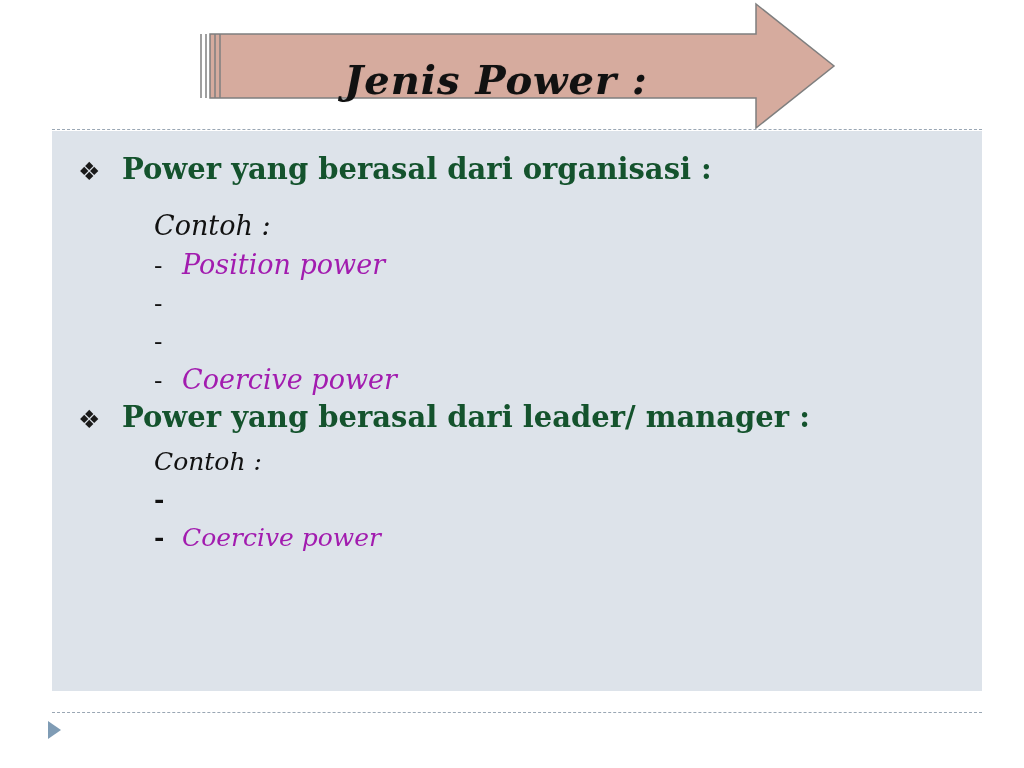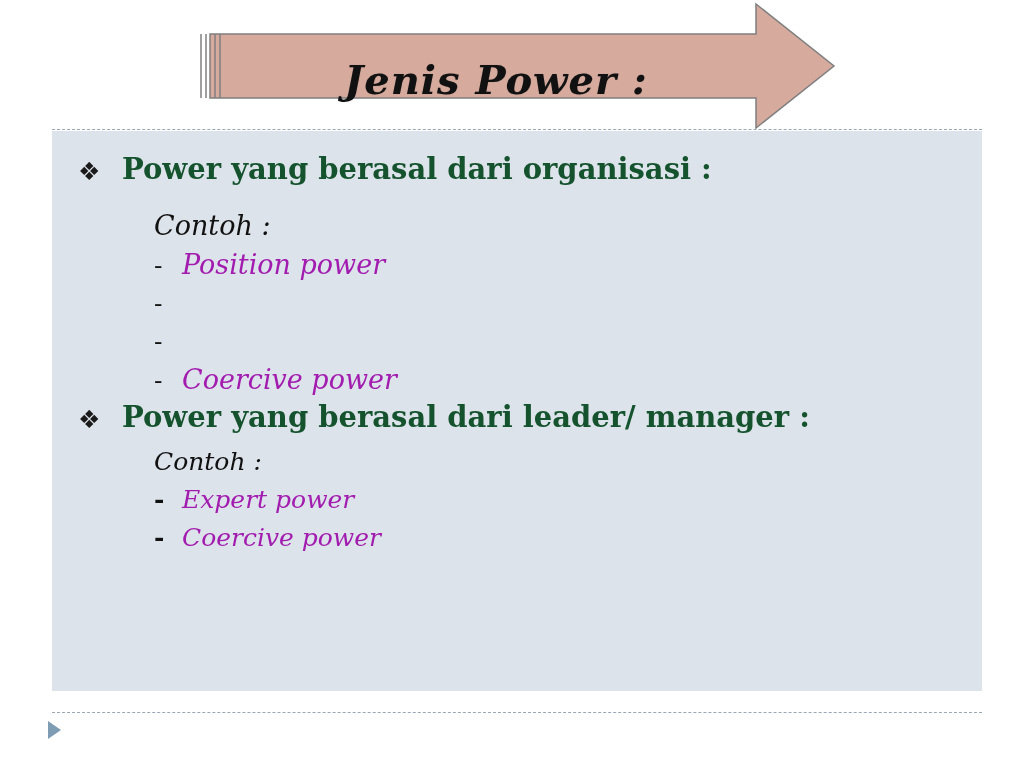--- a/index.html
+++ b/index.html
@@ -190,21 +190,20 @@
       </ul>
 
       <li class="bullet1 group2">
         <span class="dia">❖</span>
         <span class="b1-text">Power yang berasal dari leader/ manager :</span>
       </li>
       <div class="contoh small">Contoh :</div>
       <ul class="lvl2">
         <li class="bullet2">
           <span class="dash bold">-</span>
-          <span class="b2-text small">Expert power</span>
         </li>
         <li class="bullet2">
           <span class="dash bold">-</span>
           <span class="b2-text small">Coercive power</span>
         </li>
       </ul>
 
     </ul>
   </div>
 

